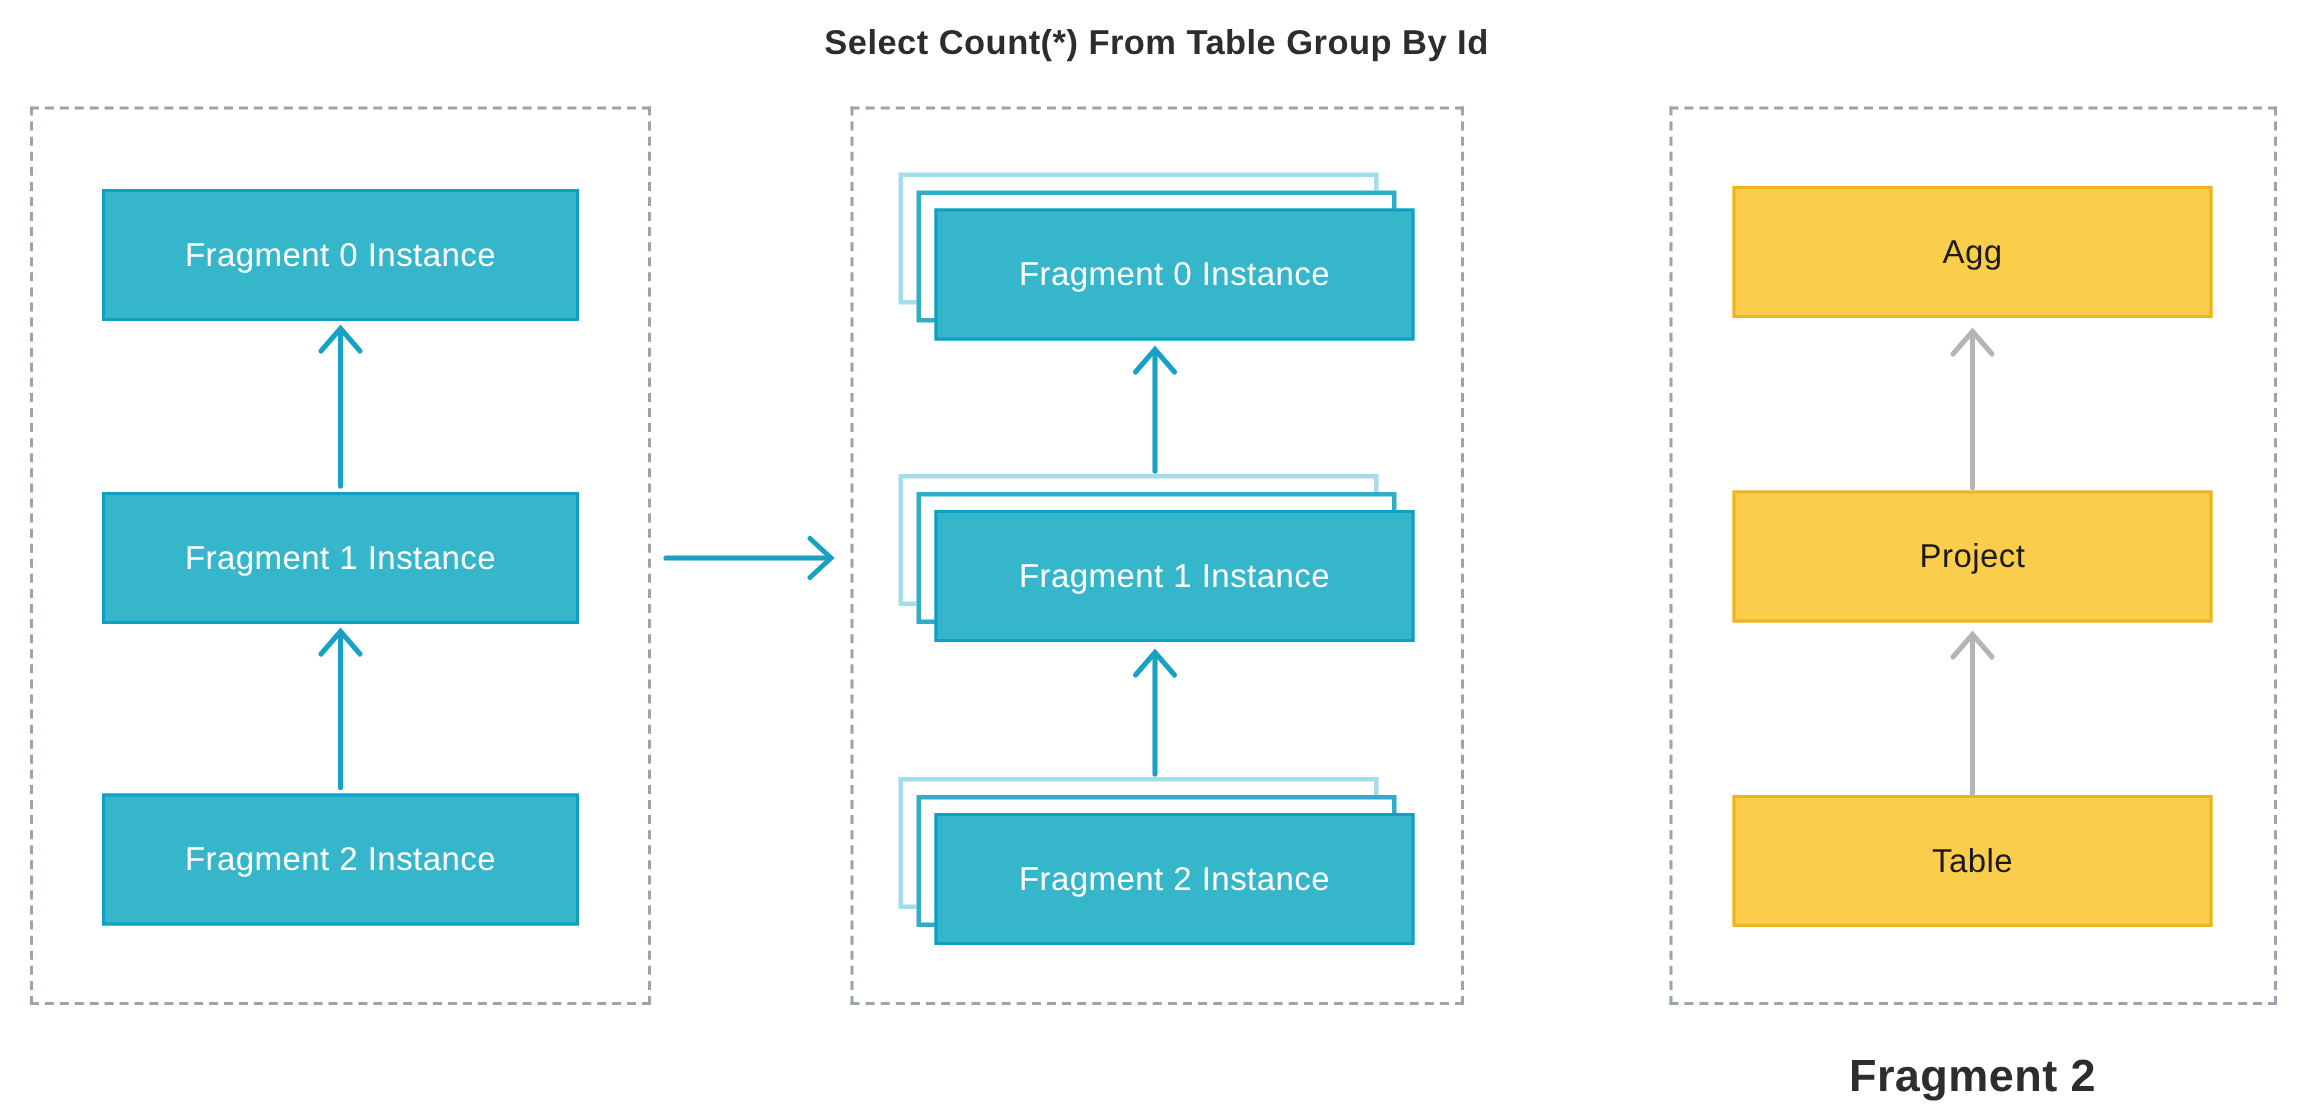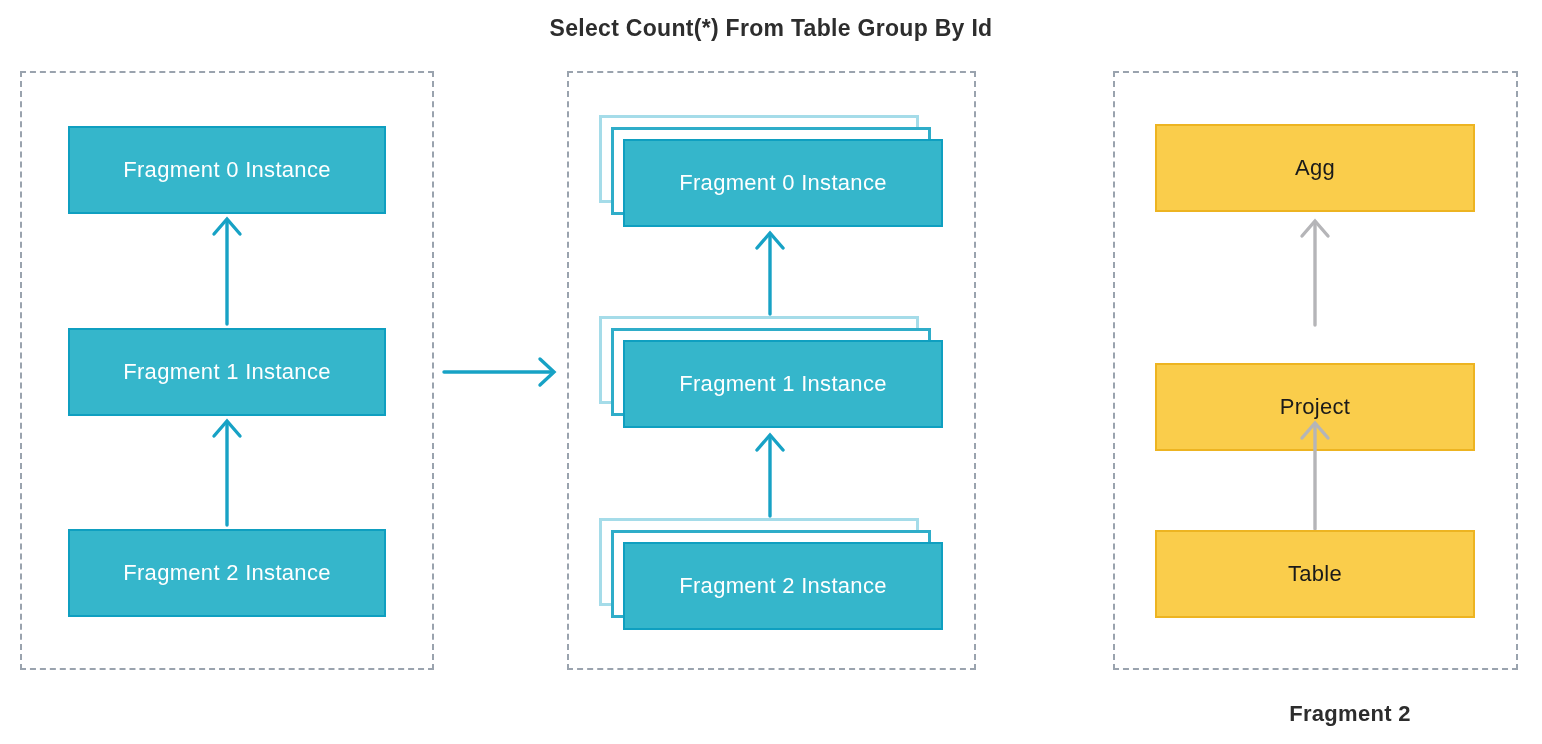--- a/index.html
+++ b/index.html
@@ -50,22 +50,22 @@
   .layer-mid { border:3px solid var(--stack-mid-border); }
   .box-front{ width:320px; }
   svg.arrow{ position:absolute; overflow:visible; }
   .arrow-teal{ color:var(--teal-arrow); }
   .arrow-gray{ color:var(--gray-arrow); }
   svg.arrow line, svg.arrow polyline{
     stroke:currentColor; stroke-width:3.4; fill:none;
     stroke-linecap:round; stroke-linejoin:miter;
   }
   .panel-caption{
-    position:absolute; left:1350px; top:701px; transform:translateX(-50%);
-    white-space:nowrap; font-size:22px; font-weight:600; letter-spacing:.3px;
+    position:absolute; left:1315px; top:701px; transform:translateX(-50%);
+    white-space:nowrap; font-size:30px; font-weight:600; letter-spacing:.3px;
     color:var(--title-text);
   }
 </style>
 </head>
 <body>
 
 <div class="stage">
 
   <div class="diagram-title">Select Count(*) From Table Group By Id</div>
 
@@ -125,21 +125,21 @@
 
   <div class="panel panel-right"></div>
 
   <div class="box box-yellow box-front" style="left:1155px; top:124px;">
     <span>Agg</span>
   </div>
   <svg class="arrow arrow-gray" style="left:1293px; top:216px;" width="44" height="111">
     <line x1="22" y1="6" x2="22" y2="109"></line>
     <polyline points="9,20 22,5 35,20"></polyline>
   </svg>
-  <div class="box box-yellow box-front" style="left:1155px; top:327px;margin-top:36px;">
+  <div class="box box-yellow box-front" style="left:1155px; top:327px;">
     <span>Project</span>
   </div>
   <svg class="arrow arrow-gray" style="left:1293px; top:418px;" width="44" height="113">
     <line x1="22" y1="6" x2="22" y2="111"></line>
     <polyline points="9,20 22,5 35,20"></polyline>
   </svg>
   <div class="box box-yellow box-front" style="left:1155px; top:530px;">
     <span>Table</span>
   </div>
 

